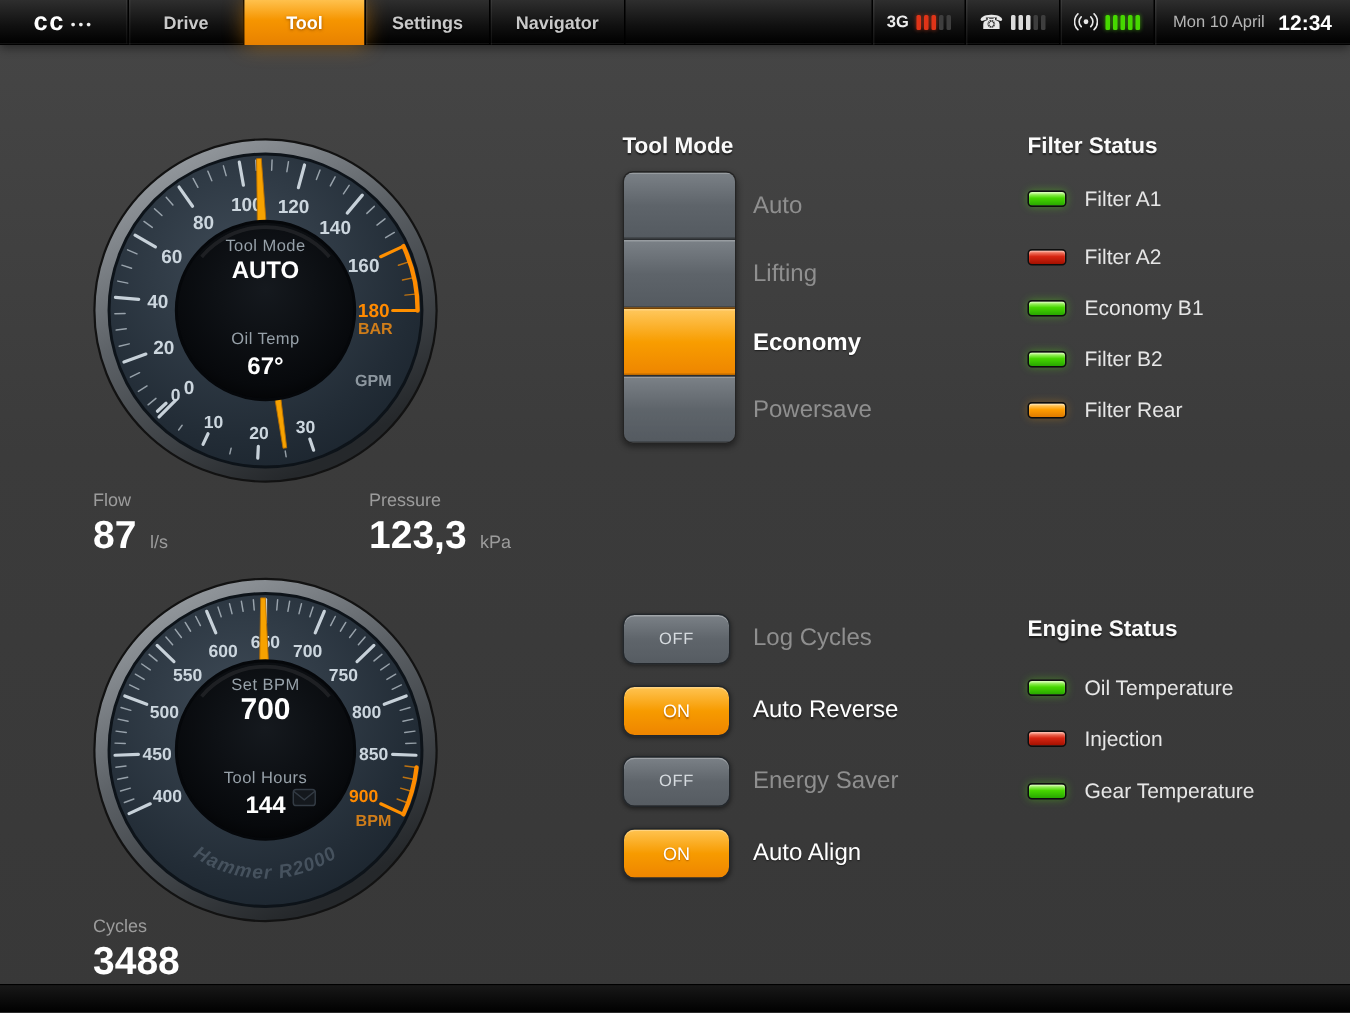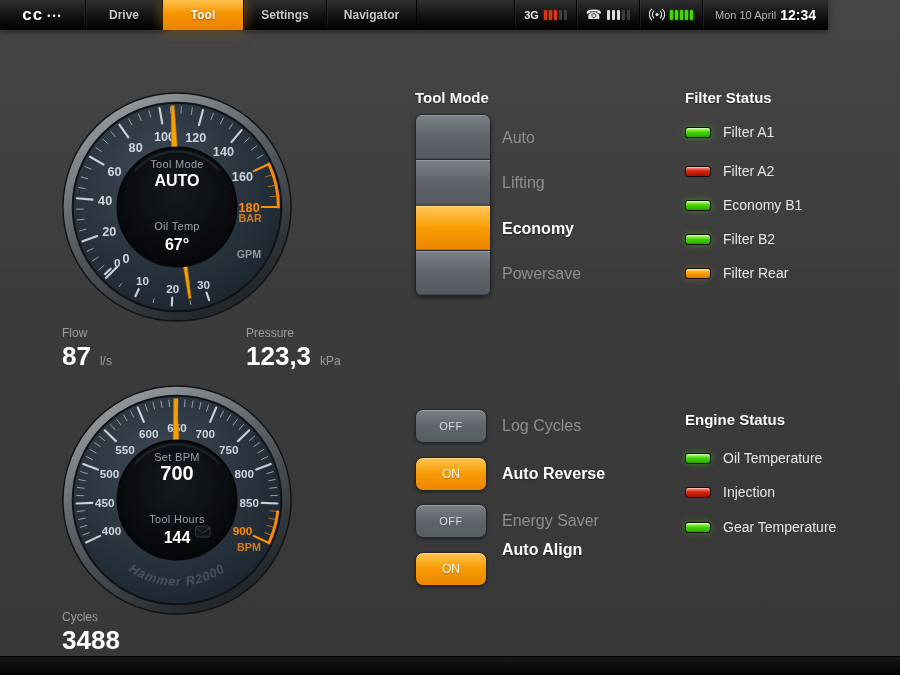--- a/index.html
+++ b/index.html
@@ -1,21 +1,21 @@
 <!DOCTYPE html>
 <html><head>
 <meta charset="utf-8">
 <style>
   *{margin:0;padding:0;box-sizing:border-box}
   html,body{width:900px;height:675px;overflow:hidden}
   body{font-family:"Liberation Sans",sans-serif;background:#3d3d3d;position:relative}
   .screen{position:absolute;left:0;top:0;width:900px;height:675px;
     background:linear-gradient(180deg,#464646,#3b3b3b 45%,#383838)}
   
-  .topbar{position:absolute;left:0;top:0;width:828px;height:30px;display:flex;align-items:stretch;
+  .topbar{position:absolute;left:0;top:0;width:900px;height:30px;display:flex;align-items:stretch;
     background:linear-gradient(180deg,#2e2e2e,#101010 60%,#000);border-bottom:1px solid #000;
     box-shadow:0 2px 6px rgba(0,0,0,.45);z-index:9}
   .logo{width:86px;display:flex;align-items:center;justify-content:center;gap:4px;color:#fff;border-right:1px solid #000;
     box-shadow:inset -1px 0 0 rgba(255,255,255,.05)}
   .logo .cc{font-size:17px;font-weight:bold;letter-spacing:1px}
   .logo .dots{font-size:9px;letter-spacing:2px;color:#eee;margin-top:3px}
   .tab{height:30px;display:flex;align-items:center;justify-content:center;font-size:12px;font-weight:bold;color:#c9c9c9;
     text-shadow:0 1px 1px #000;border-right:1px solid #000;box-shadow:inset 1px 0 0 rgba(255,255,255,.06);cursor:pointer}
   .tab.active{background:linear-gradient(180deg,#ffc14d,#f69500 45%,#e88100);color:#fff;
     text-shadow:0 1px 2px rgba(120,60,0,.7);box-shadow:0 0 14px rgba(255,150,0,.45)}
@@ -23,21 +23,21 @@
   .status{margin-left:auto;display:flex;align-items:center}
   .sep{width:1px;height:30px;background:#000;box-shadow:1px 0 0 rgba(255,255,255,.07)}
   .sig{display:flex;align-items:center;gap:5px;padding:0 9px;height:30px}
   .sig-label{font-size:11px;font-weight:bold;color:#ececec}
   .phone-icon{font-size:13px;color:#e8e8e8;line-height:1}
   .bars{display:flex;gap:2px;align-items:center}
   .bar{width:3px;height:10px;background:#3e3e3e;border-radius:1px}
   .bars-red .bar.lit{background:#e03418;box-shadow:0 0 3px rgba(255,70,30,.6)}
   .bars-white .bar.lit{background:#dcdcdc}
   .bars-green .bar.lit{background:#46d800;box-shadow:0 0 3px rgba(90,255,0,.55)}
-  .datetime{display:flex;align-items:center;gap:4px;padding:0 12px}
+  .datetime{display:flex;align-items:center;gap:9px;padding:0 12px}
   .date{font-size:11px;color:#b5b5b5}
   .time{font-size:14px;font-weight:bold;color:#fff}
   
   .gauge{position:absolute;width:234px;height:234px}
   #gauge1{left:60px;top:90px}
   #gauge2{left:60px;top:383px}
   .gauge svg{width:100%;height:100%;display:block}
   .gauge-center{position:absolute;left:0;top:0;width:100%;height:100%;pointer-events:none}
   .gauge-center div{position:absolute;width:100%;text-align:center}
   .gc-label{font-size:11px;color:#97a1a9;letter-spacing:.3px}
@@ -70,22 +70,22 @@
   #opt0{top:115px}#opt1{top:160px}#opt2{top:206px}#opt3{top:251px}
   
   .toggle{position:absolute;left:415px;width:72px;height:34px;border-radius:8px;border:1px solid #23272b;
     display:flex;align-items:center;justify-content:center;font-weight:normal;cursor:pointer;
     box-shadow:0 1px 3px rgba(0,0,0,.45), inset 0 1px 0 rgba(255,255,255,.28)}
   .toggle.off{background:linear-gradient(180deg,#7b8187,#5f656b 50%,#565c62);color:#d6dbdf;font-size:11px;letter-spacing:.5px}
   .toggle.on{background:linear-gradient(180deg,#ffc452,#f79b00 50%,#ee8500);color:#fff;font-size:12px;
     text-shadow:0 1px 1px rgba(130,60,0,.55)}
   #tg0{top:409px}#tg1{top:457px}#tg2{top:504px}#tg3{top:552px}
   .toggle-label{position:absolute;left:502px;width:190px;height:34px;display:flex;align-items:center;font-size:16px;color:#8f8f8f}
-  .toggle-label.on{color:#fff;font-weight:bold;text-shadow:0 1px 1px rgba(0,0,0,.5)}
-  #tgl0{top:409px}#tgl1{top:457px}#tgl2{top:504px}#tgl3{top:533px}
+  .toggle-label.on{color:#fff;font-weight:normal;text-shadow:0 1px 1px rgba(0,0,0,.5)}
+  #tgl0{top:409px}#tgl1{top:457px}#tgl2{top:504px}#tgl3{top:552px}
   
   .status-row{position:absolute;left:685px;height:20px;display:flex;align-items:center;gap:12px}
   .led{width:26px;height:11px;border-radius:3px;border:1px solid #0e0e0e}
   .led.green{background:linear-gradient(180deg,#c6ff8e,#46d600 45%,#28a700);
     box-shadow:0 0 6px rgba(90,255,0,.35), inset 0 1px 1px rgba(255,255,255,.45)}
   .led.red{background:linear-gradient(180deg,#ff9b84,#d62512 45%,#a31000);
     box-shadow:inset 0 1px 1px rgba(255,255,255,.4)}
   .led.orange{background:linear-gradient(180deg,#ffd780,#ff9d00 45%,#df7b00);
     box-shadow:0 0 6px rgba(255,160,0,.3), inset 0 1px 1px rgba(255,255,255,.45)}
   .status-label{font-size:14px;color:#e6e6e6}

